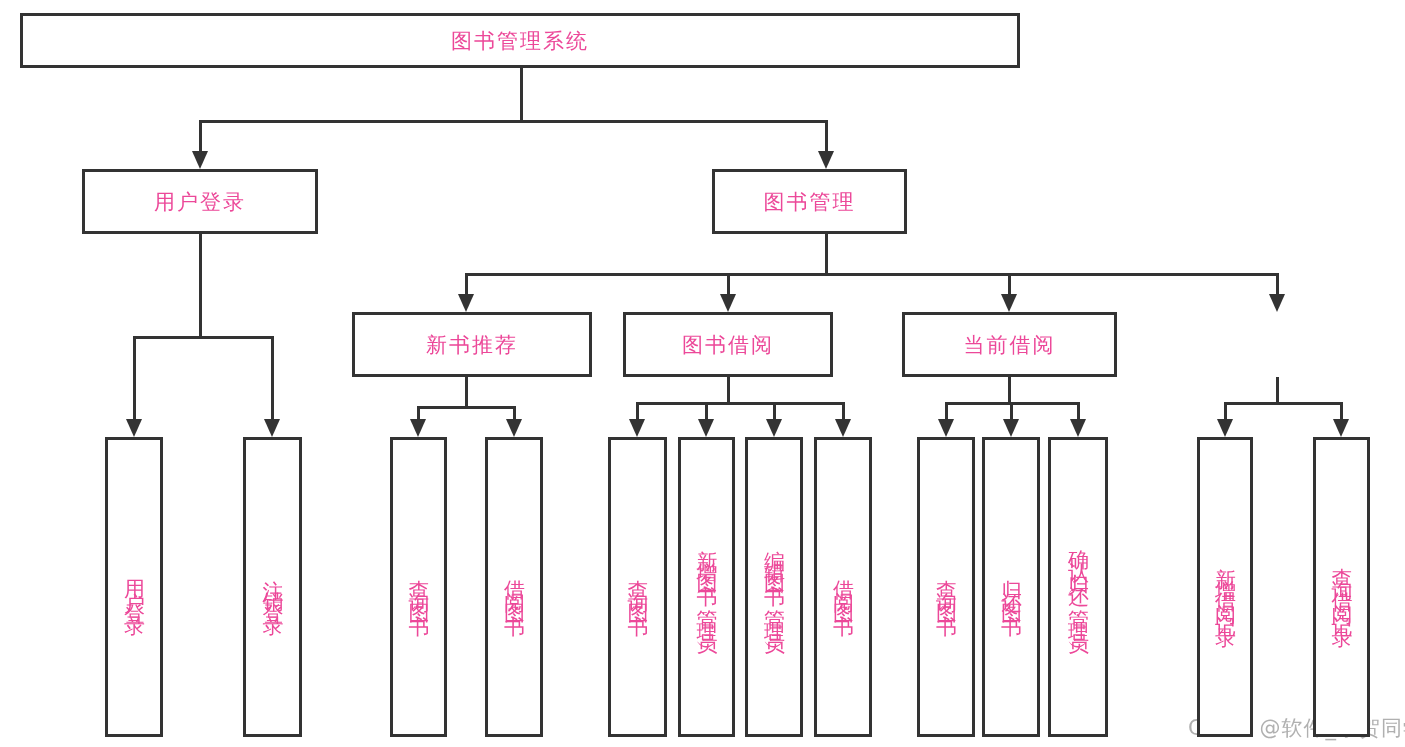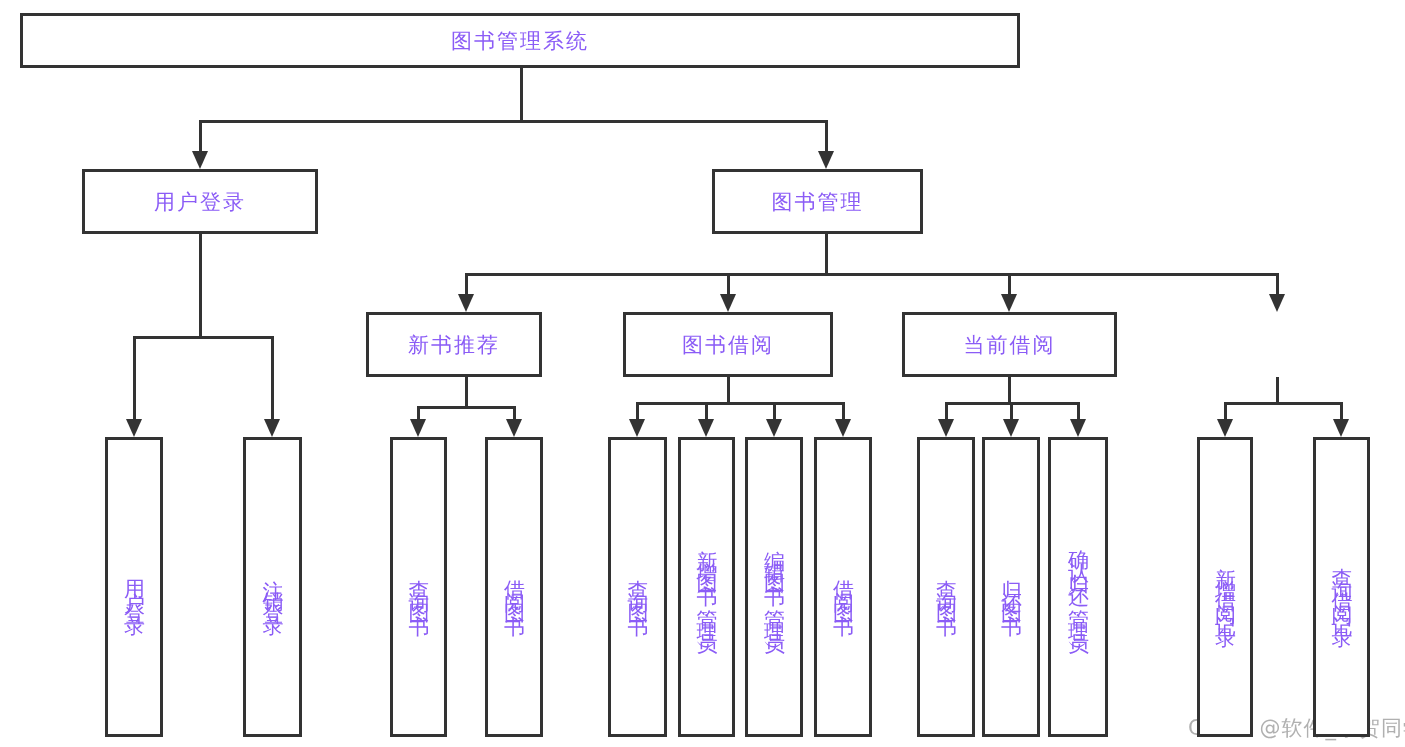--- a/index.html
+++ b/index.html
@@ -8,21 +8,21 @@
     width:1405px; height:747px;
     background:#ffffff;
     font-family:"DejaVu Sans","Liberation Sans",sans-serif;
     overflow:hidden;
   }
   .node {
     position:absolute;
     box-sizing:border-box;
     border:3px solid #333333;
     background:#ffffff;
-    color:#8b5cf6;
+    color:#ec4899;
     display:flex;
     align-items:center;
     justify-content:center;
     font-size:21px;
     letter-spacing:2px;
     text-align:center;
   }
   .node.vertical {
     writing-mode:vertical-rl;
     text-orientation:mixed;
@@ -101,22 +101,22 @@
     <div class="v-line" style="left: 1076.5px; top: 402px; height: 17px;"></div>
     <div class="arrow-head" style="left: 1070px; top: 419px;"></div>
     <div class="v-line" style="left: 1275.5px; top: 377px; height: 28px;"></div>
     <div class="h-line" style="left: 1223.5px; top: 402px; width: 119px;"></div>
     <div class="v-line" style="left: 1223.5px; top: 402px; height: 17px;"></div>
     <div class="arrow-head" style="left: 1217px; top: 419px;"></div>
     <div class="v-line" style="left: 1339.5px; top: 402px; height: 17px;"></div>
     <div class="arrow-head" style="left: 1333px; top: 419px;"></div>
     <div class="node" style="left: 20px; top: 13px; width: 1000px; height: 55px;">图书管理系统</div>
     <div class="node" style="left: 82px; top: 169px; width: 236px; height: 65px;">用户登录</div>
-    <div class="node" style="left: 712px; top: 169px; width: 211px; height: 65px;">图书管理</div>
-    <div class="node" style="left: 366px; top: 312px; width: 176px; height: 65px;">新书推荐</div>
+    <div class="node" style="left: 712px; top: 169px; width: 195px; height: 65px;">图书管理</div>
+    <div class="node" style="left: 352px; top: 312px; width: 240px; height: 65px;">新书推荐</div>
     <div class="node" style="left: 902px; top: 312px; width: 215px; height: 65px;">当前借阅</div>
     <div class="node" style="left: 623px; top: 312px; width: 210px; height: 65px;">图书借阅</div>
     <div class="node vertical" style="left: 105px; top: 437px; width: 58px; height: 300px;">用户登录</div>
     <div class="node vertical" style="left: 243px; top: 437px; width: 59px; height: 300px;">注销登录</div>
     <div class="node vertical" style="left: 390px; top: 437px; width: 57px; height: 300px;">查询图书</div>
     <div class="node vertical" style="left: 485px; top: 437px; width: 58px; height: 300px;">借阅图书</div>
     <div class="node vertical" style="left: 608px; top: 437px; width: 59px; height: 300px;">查询图书</div>
     <div class="node vertical" style="left: 678px; top: 437px; width: 57px; height: 300px;">新增图书（管理员）</div>
     <div class="node vertical" style="left: 745px; top: 437px; width: 58px; height: 300px;">编辑图书（管理员）</div>
     <div class="node vertical" style="left: 814px; top: 437px; width: 58px; height: 300px;">借阅图书</div>

